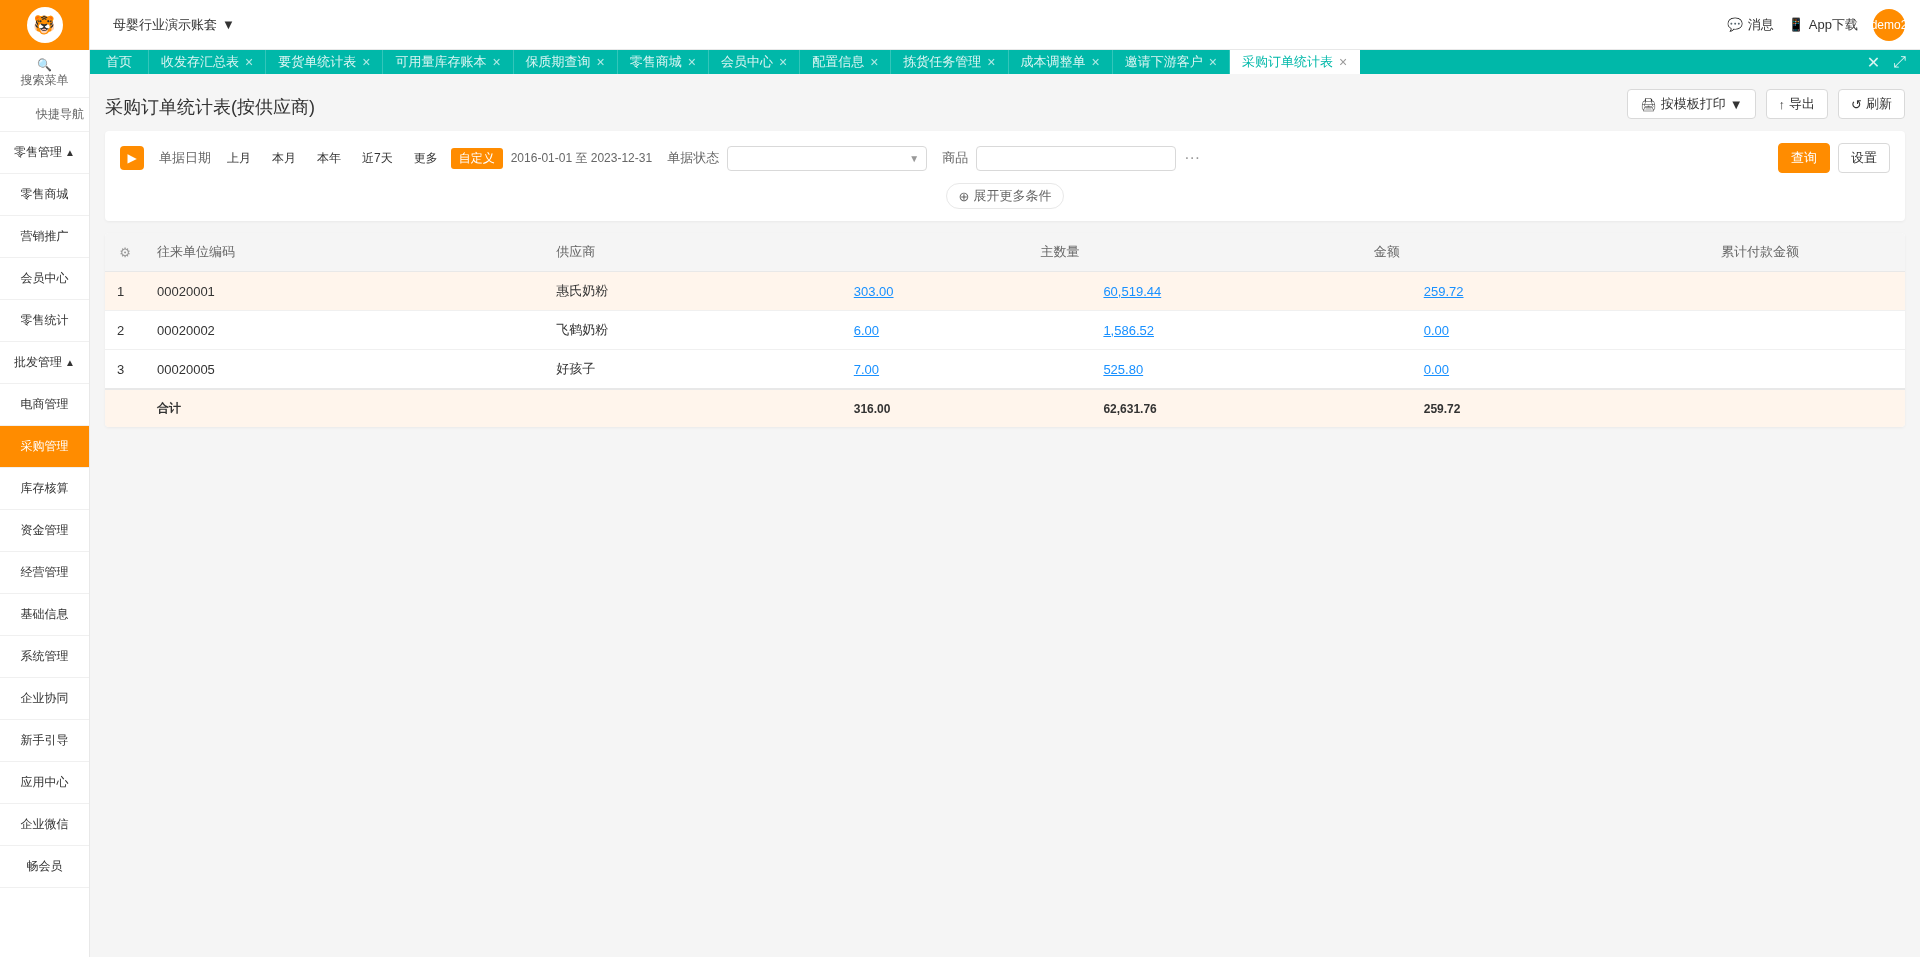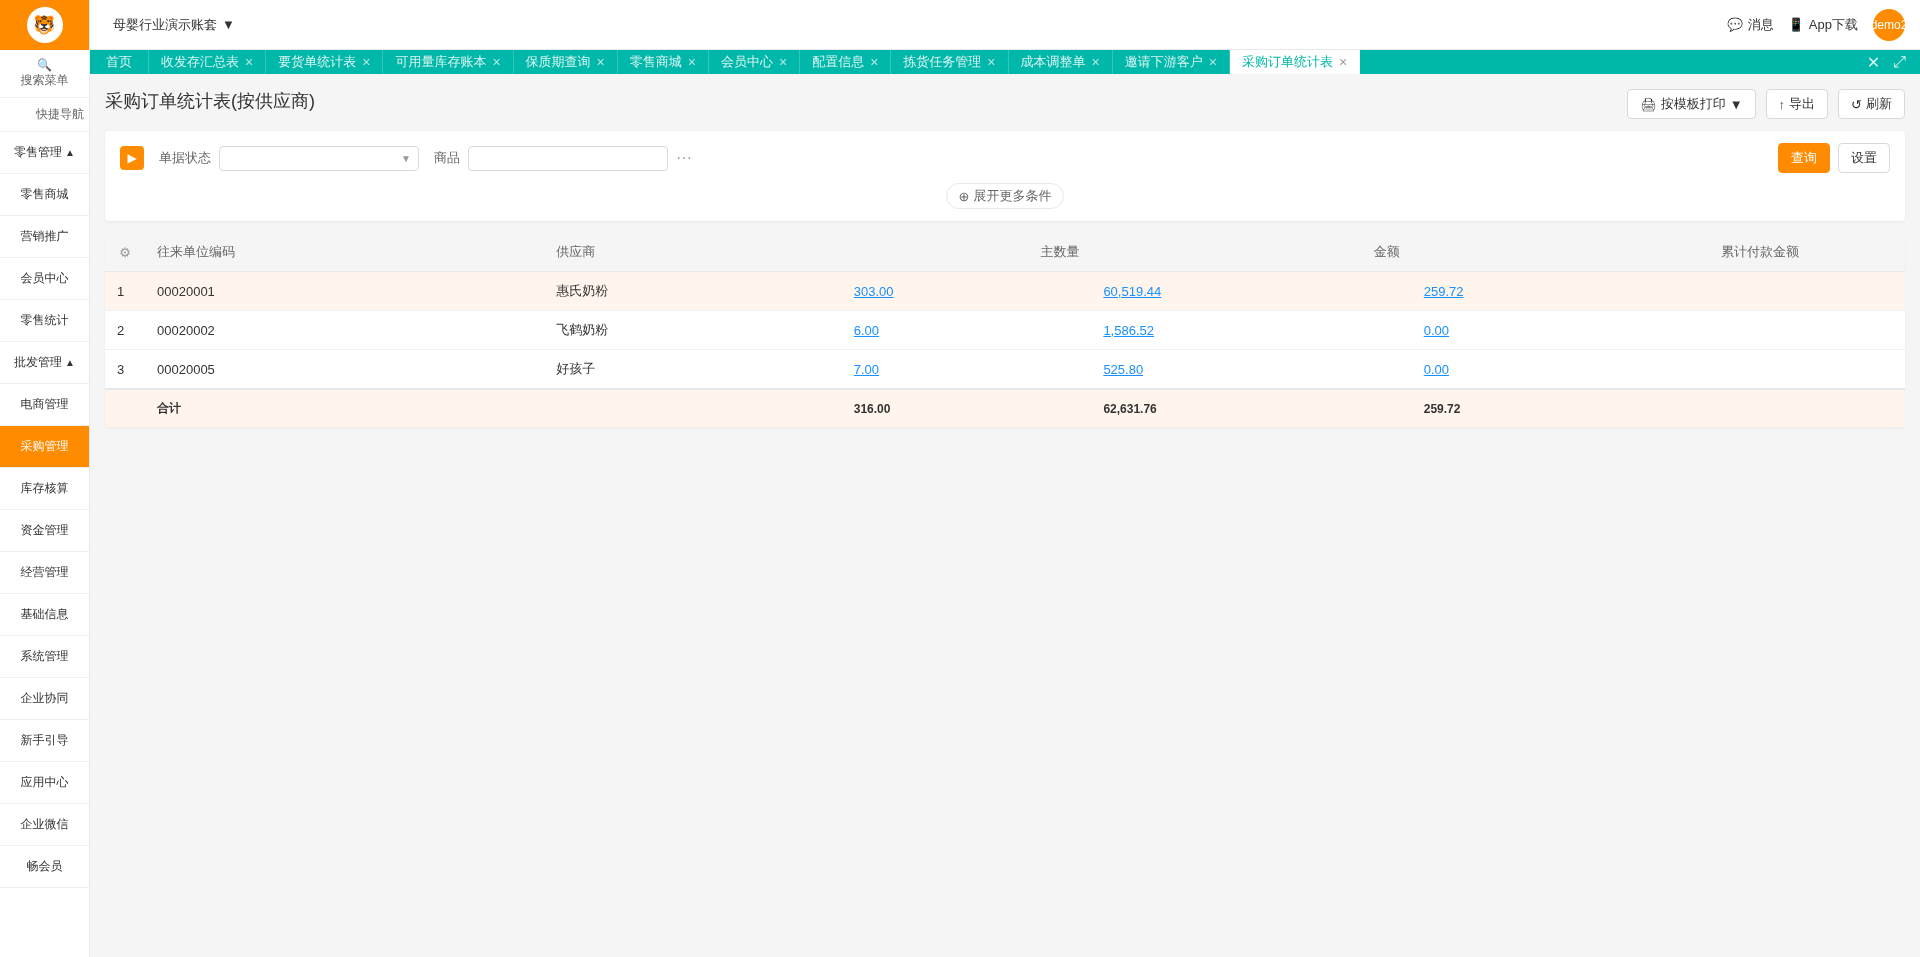--- a/index.html
+++ b/index.html
@@ -165,21 +165,21 @@
     #page-content {
       flex: 1;
       background: #f5f5f5;
       overflow: auto;
       padding: 15px;
     }
 
     
     #page-header {
       display: flex;
-      align-items: flex-start;
+      align-items: flex-end;
       justify-content: space-between;
       margin-bottom: 12px;
     }
     #page-title {
       font-size: 18px;
       color: #333;
       font-weight: normal;
     }
     #page-actions {
       display: flex;
@@ -527,20 +527,32 @@
           <span>↺</span>
           <span>刷新</span>
         </button>
       </div>
     </div>
 
     <div id="filter-area">
       <div class="filter-row">
         <div class="filter-expand-btn">▶</div>
 
+        <div class="filter-group">
+          <span class="filter-label">单据日期</span>
+          <div class="date-quick-btns">
+            <button class="date-quick-btn">上月</button>
+            <button class="date-quick-btn">本月</button>
+            <button class="date-quick-btn">本年</button>
+            <button class="date-quick-btn">近7天</button>
+            <button class="date-quick-btn">更多</button>
+            <span class="date-custom-badge">自定义</span>
+          </div>
+          <div class="date-range-text">2016-01-01 至 2023-12-31</div>
+        </div>
 
         <div class="filter-group">
           <span class="filter-label">单据状态</span>
           <div class="select-wrapper">
             <select class="filter-select">
               <option value=""></option>
             </select>
           </div>
         </div>
 

